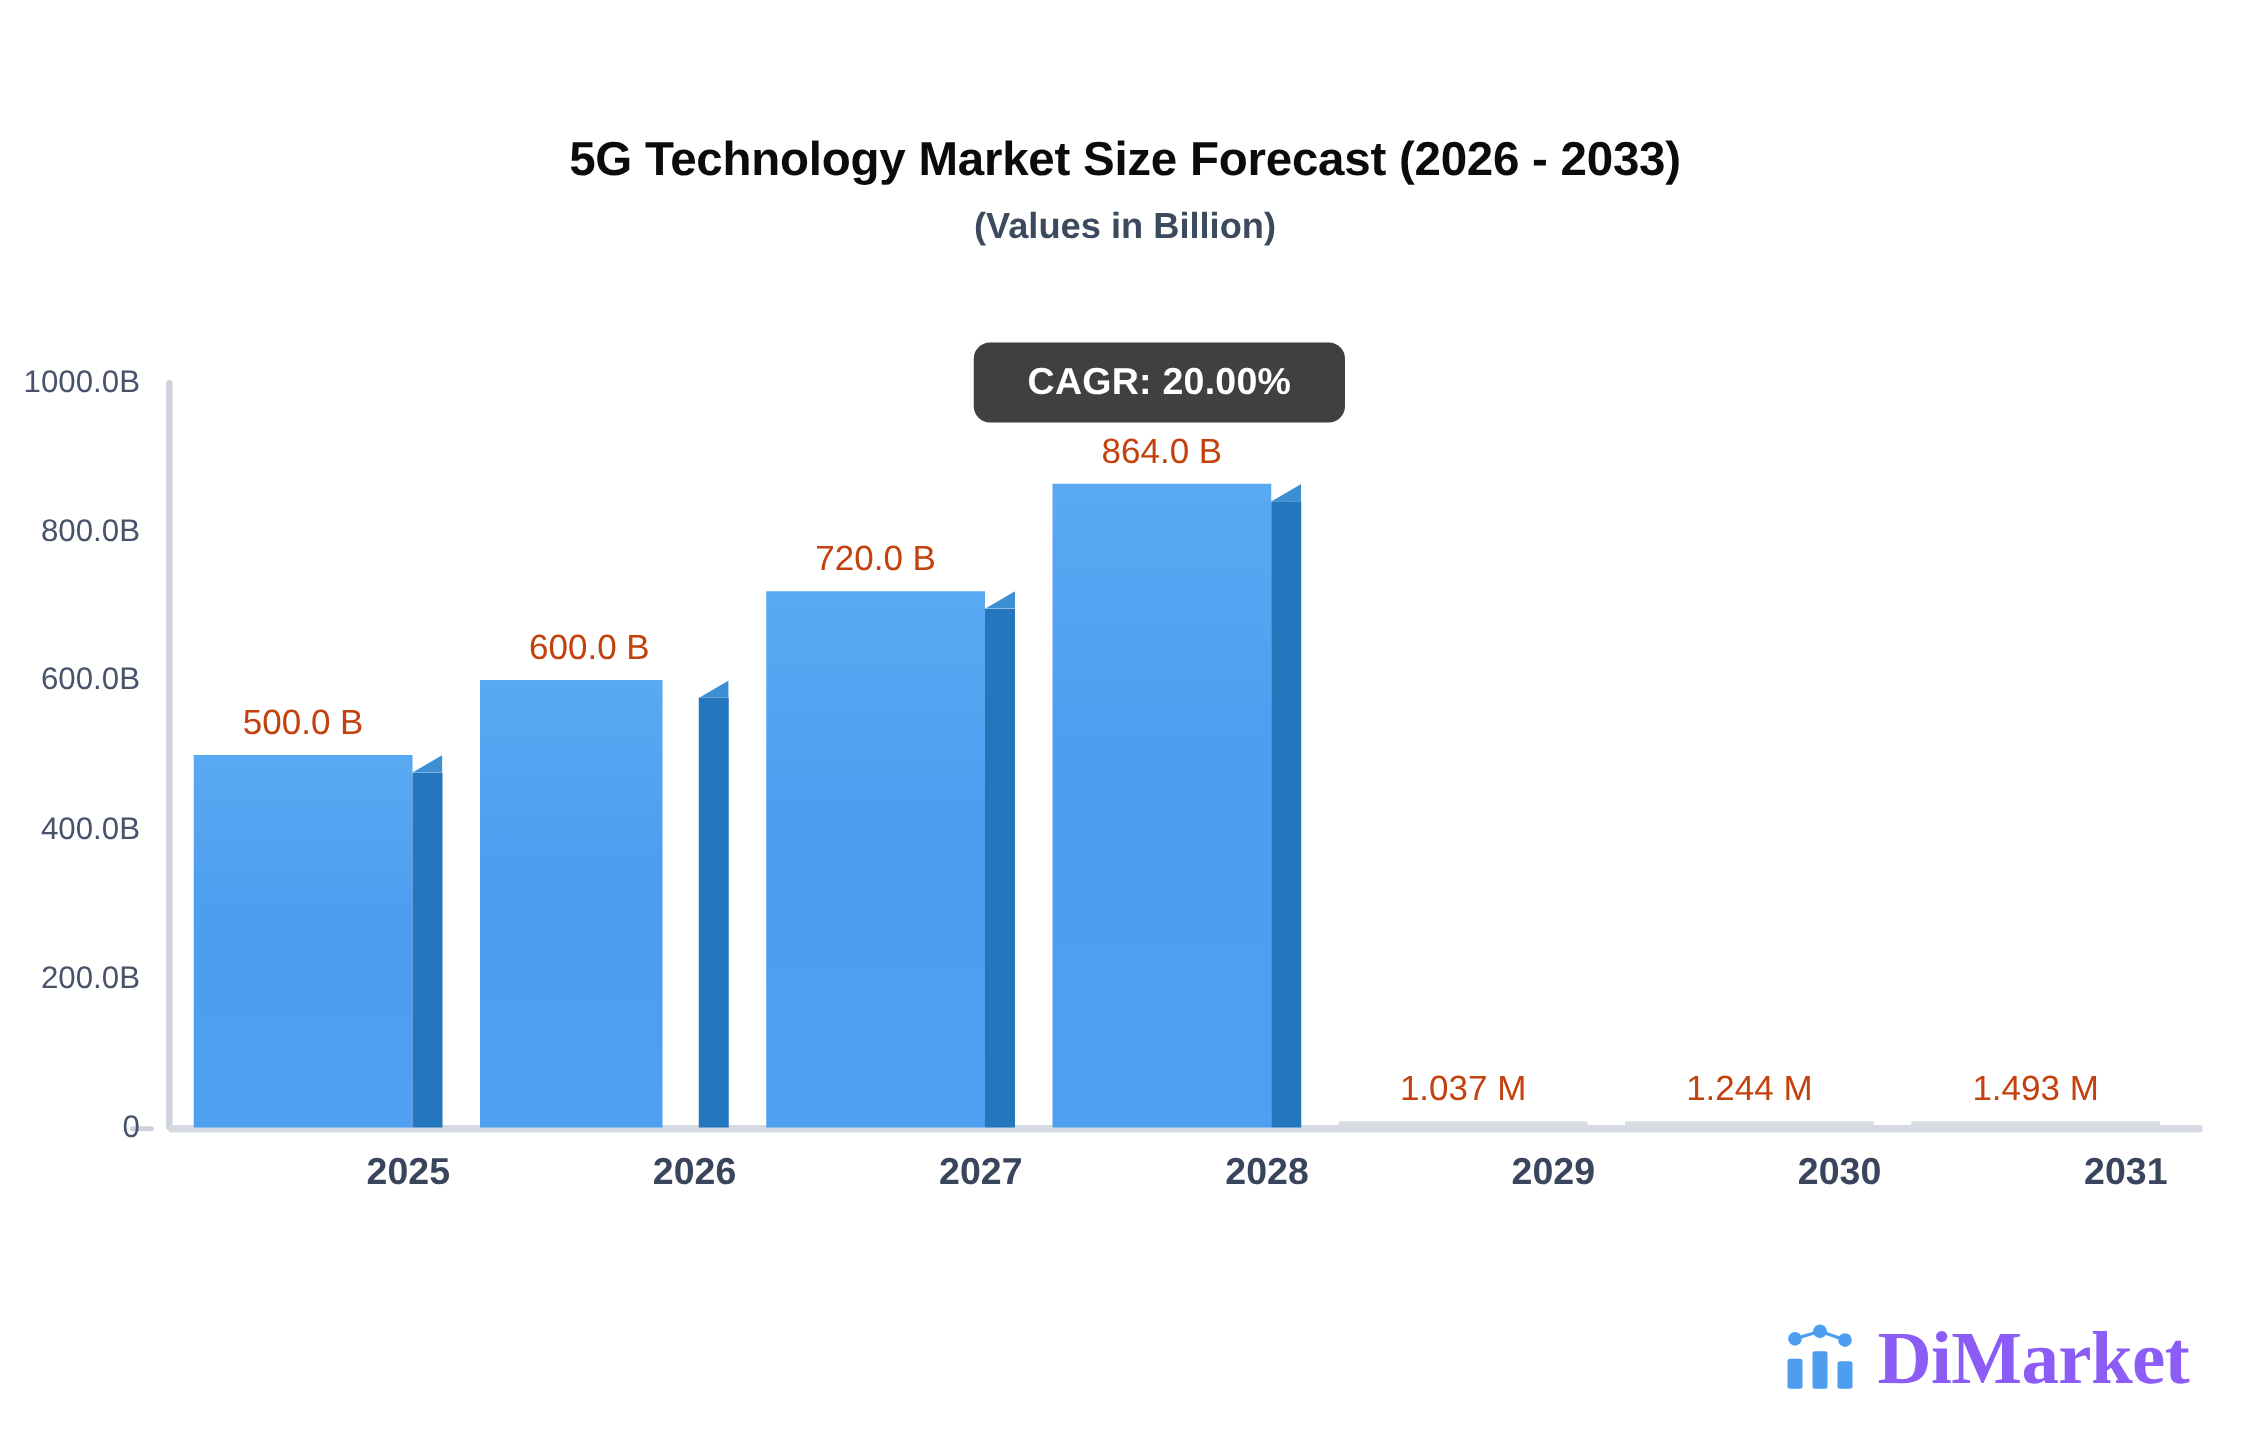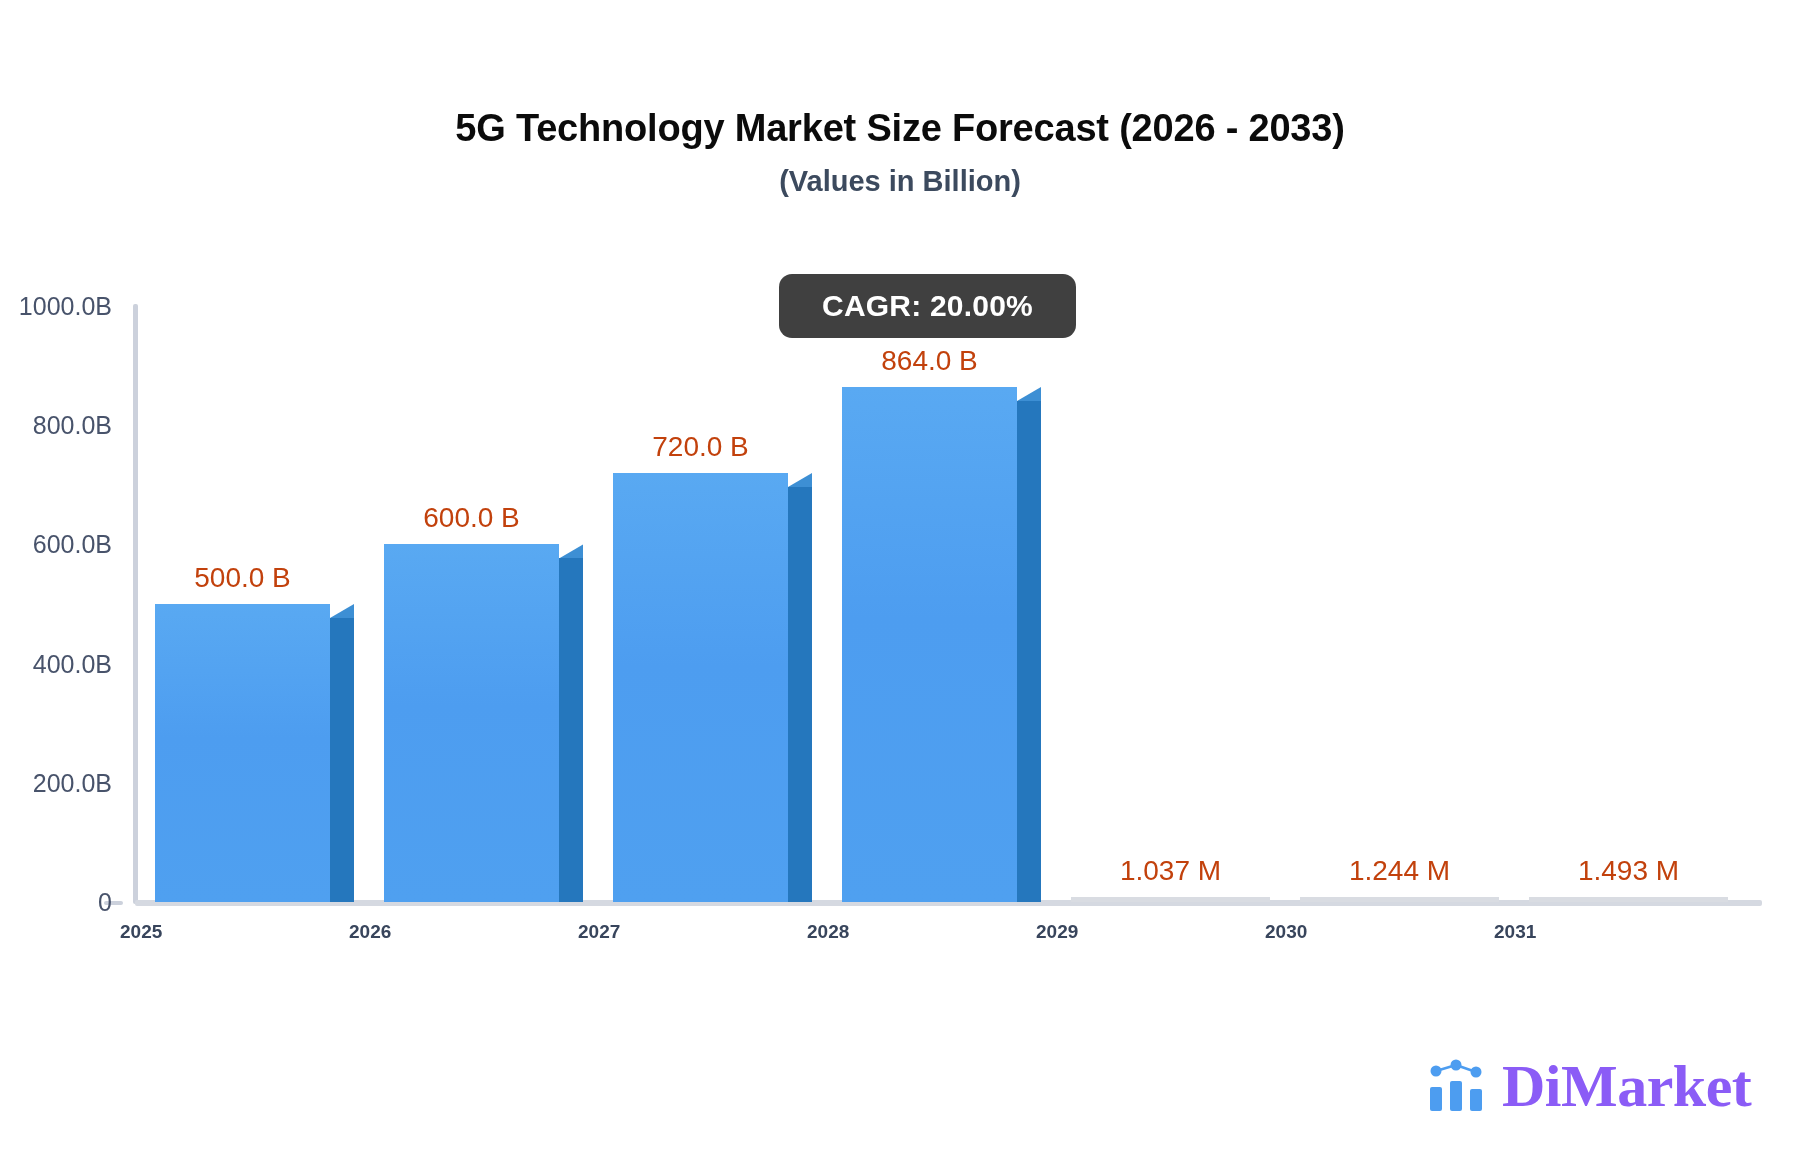--- a/index.html
+++ b/index.html
@@ -150,22 +150,22 @@
     bottom: 0;
     height: 5px;
     background: #d9dce2;
   }
 
   
   .x-label {
     position: absolute;
     top: 905px;
     width: 240px;
-    text-align: left;
-    font-size: 19px;
+    text-align: right;
+    font-size: 30px;
     font-weight: bold;
     color: #38455c;
   }
 
   
   .logo {
     position: absolute;
     left: 1428px;
     top: 1040px;
     display: flex;
@@ -209,21 +209,21 @@
 
   <div class="plot-area">
 
     <div class="bar-group" style="left:20px; width:175px; height:298px;">
       <div class="bar-front" style="height:298px;"></div>
       <div class="bar-side" style="left:175px; height:284px;"></div>
       <div class="bar-side-cap" style="left:175px; bottom:284px;"></div>
       <div class="bar-value" style="left:-92.5px; bottom:308px;">500.0 B</div>
     </div>
 
-    <div class="bar-group" style="left:249px; width:175px; height:357.6px;">
+    <div class="bar-group" style="left:249px; width:146px; height:357.6px;">
       <div class="bar-front" style="height:357.6px;"></div>
       <div class="bar-side" style="left:175px; height:343.6px;"></div>
       <div class="bar-side-cap" style="left:175px; bottom:343.6px;"></div>
       <div class="bar-value" style="left:-92.5px; bottom:367.6px;">600.0 B</div>
     </div>
 
     <div class="bar-group" style="left:478px; width:175px; height:429.1px;">
       <div class="bar-front" style="height:429.1px;"></div>
       <div class="bar-side" style="left:175px; height:415.1px;"></div>
       <div class="bar-side-cap" style="left:175px; bottom:415.1px;"></div>

